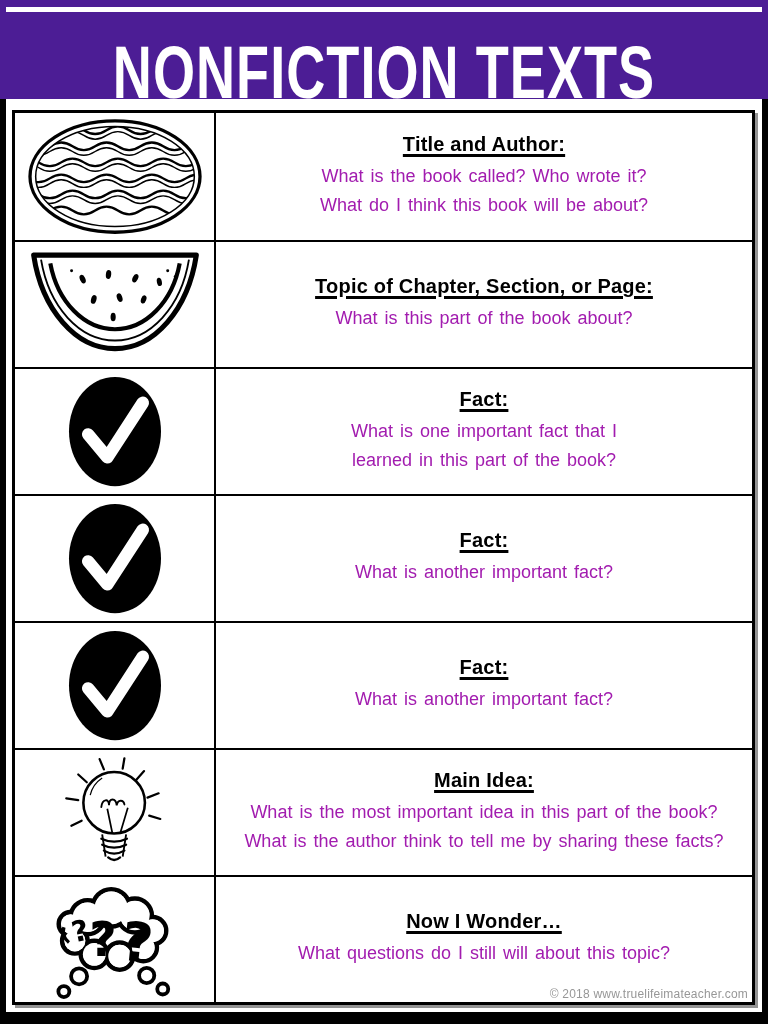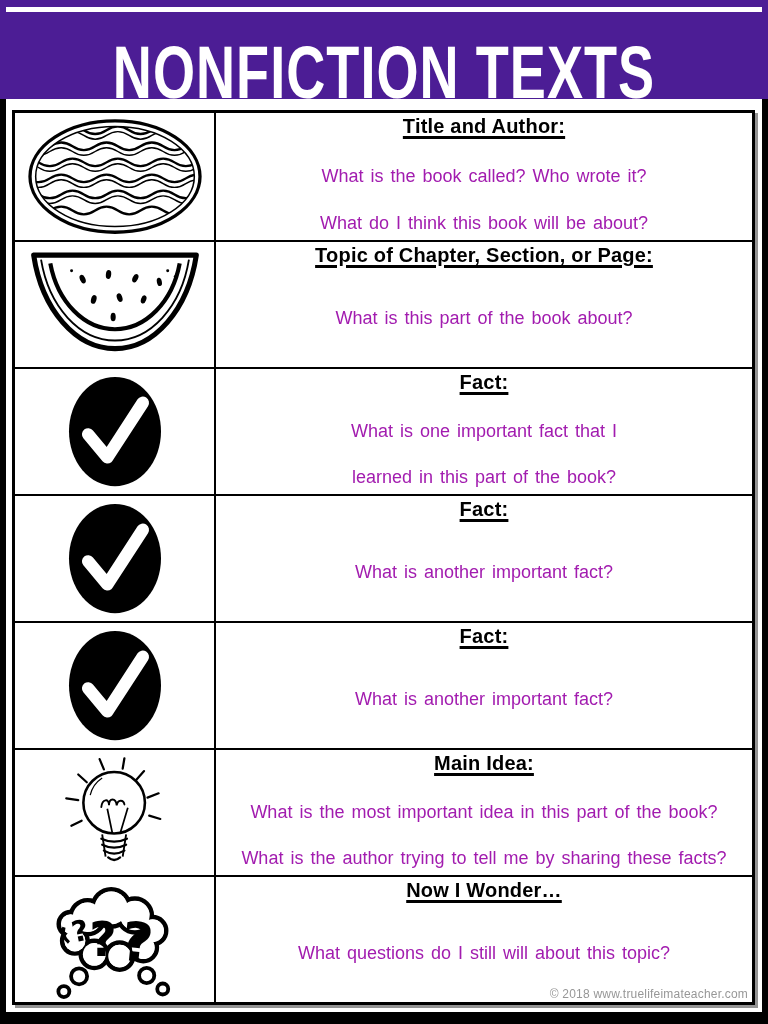--- a/index.html
+++ b/index.html
@@ -24,21 +24,21 @@
   
   .sheet{
     position:absolute;left:12px;top:110px;width:737px;height:889px;
     background:#fff;border:3px solid #000;box-shadow:3px 3px 0 rgba(60,60,60,.55);
     display:grid;grid-template-columns:201px 1fr;grid-template-rows:repeat(7,1fr);
   }
   .cell{border-top:2px solid #000;min-height:0;}
   .cell.no-top{border-top:none;}
   .icon-cell{border-right:2px solid #000;display:flex;align-items:center;justify-content:center;}
   .text-cell{
-    display:flex;flex-direction:column;align-items:center;justify-content:space-between;
+    display:flex;flex-direction:column;align-items:center;justify-content:center;
     text-align:center;padding:2px 8px;
   }
   .row-heading{
     font-weight:700;font-size:20px;color:#000;margin-bottom:6px;
     text-decoration:underline;text-decoration-thickness:2.5px;text-underline-offset:3px;
     letter-spacing:.2px;
   }
   .row-line{font-size:18px;color:#a21caf;line-height:1.62;word-spacing:2px;}
   .credit{
     position:absolute;right:4px;bottom:1px;font-size:12px;color:#979797;letter-spacing:.2px;
@@ -172,21 +172,21 @@
         <path d="M49 99 q15 7 30 0"></path>
         <path d="M50 106 q14 7 28 0"></path>
         <path d="M52 113 q12 7 24 0"></path>
         <path d="M57 121 q7 6 14 0"></path>
       </g>
     </svg>
   </div>
   <div class="cell text-cell">
     <span class="row-heading">Main Idea:</span>
     <span class="row-line">What is the most important idea in this part of the book?</span>
-    <span class="row-line">What is the author trying to tell me by sharing these facts?</span>
+    <span class="row-line">What is the author think to tell me by sharing these facts?</span>
   </div>
 
   <div class="cell icon-cell">
     <svg class="icon-svg" width="158" height="120" viewBox="0 0 165 142">
       <g fill="#fff" stroke="#000" stroke-width="5.5">
         <circle cx="50" cy="44" r="20"></circle>
           <circle cx="78" cy="33" r="22"></circle>
           <circle cx="106" cy="42" r="20"></circle>
         <circle cx="127" cy="60" r="16"></circle>
           <circle cx="116" cy="80" r="16"></circle>

